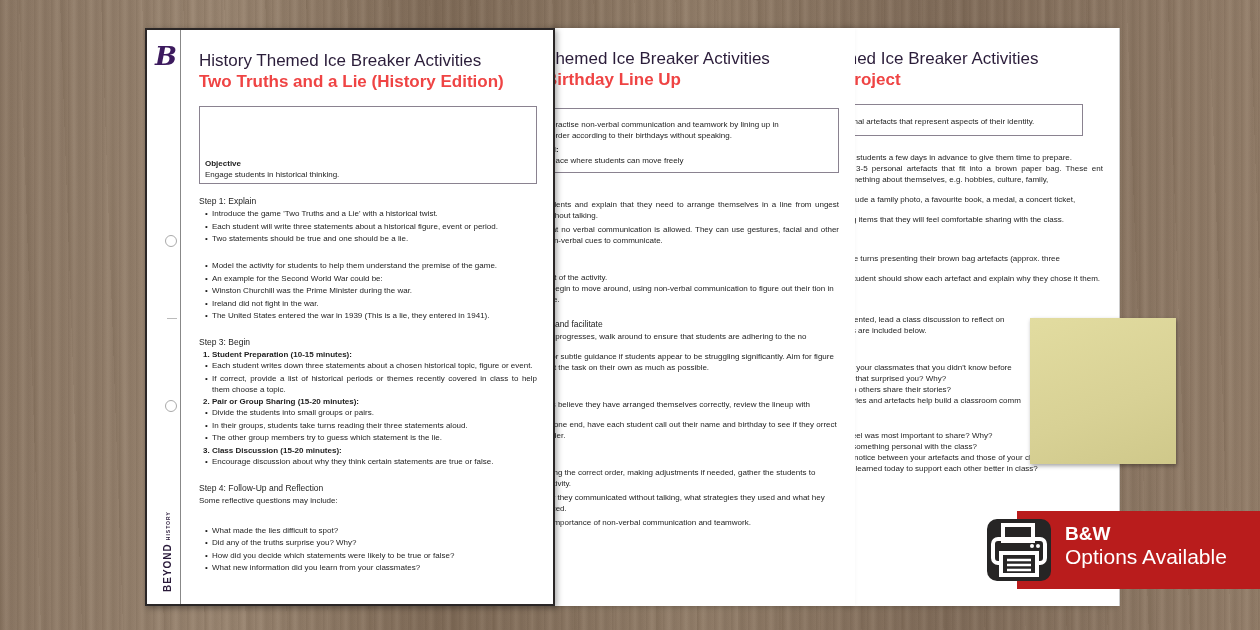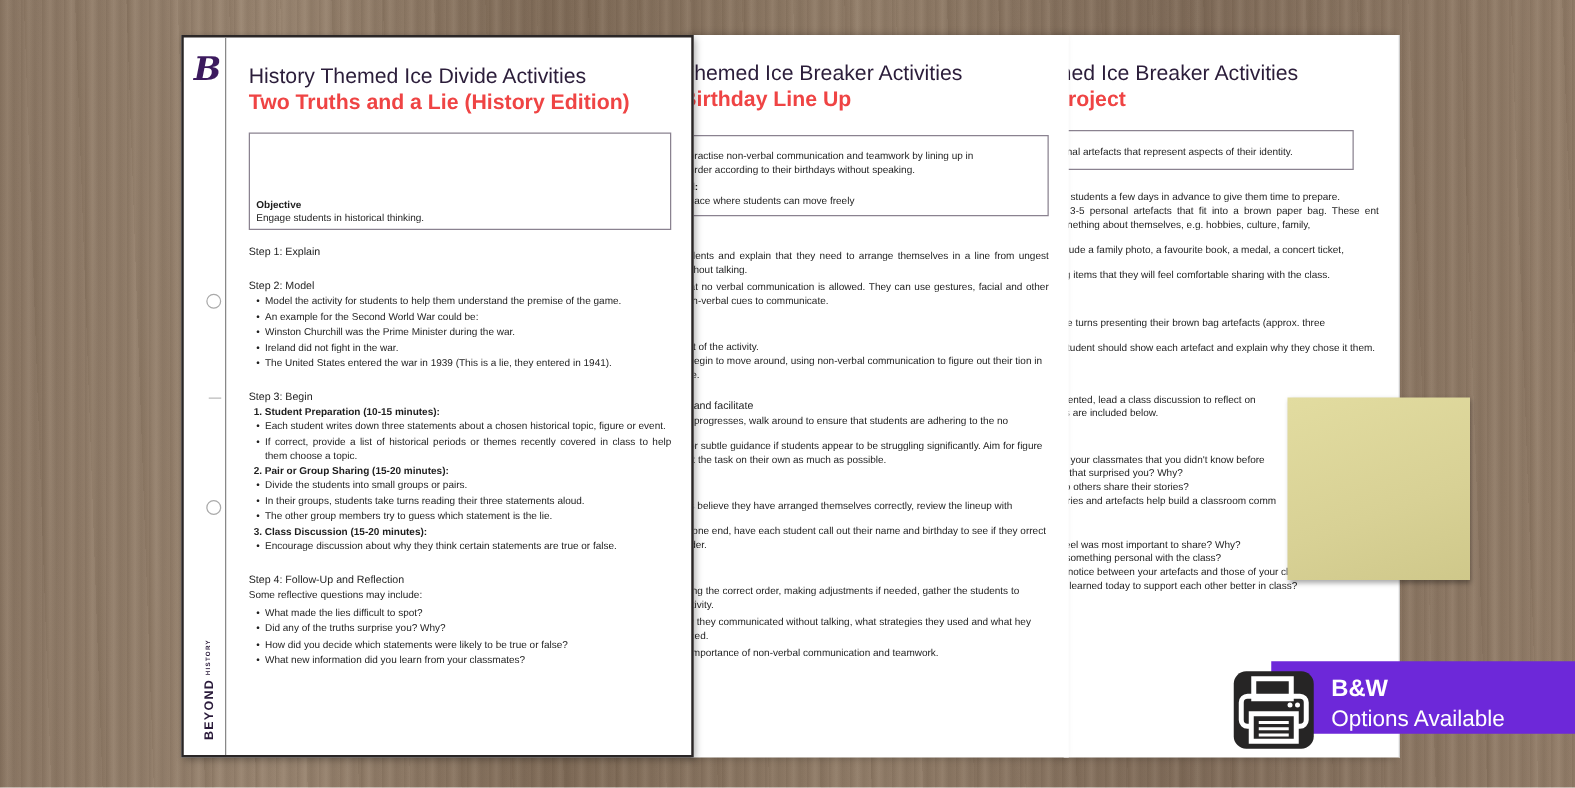--- a/index.html
+++ b/index.html
@@ -47,27 +47,27 @@
   .sec li::before { content: "•"; position: absolute; left: 0; }
   .sec .sub { font-weight: bold; padding-left: 4px; }
   .sec .just { text-align: justify; }
   .gap { height: 9px; }
   .sticky {
     position: absolute; left: 1030px; top: 318px; width: 146px; height: 146px;
     background: linear-gradient(160deg, #e2dca0 0%, #d8d195 60%, #cfc88a 100%);
     box-shadow: 1px 2px 4px rgba(0,0,0,0.35); z-index: 5;
   }
   .bw-banner {
-    position: absolute; left: 1017px; top: 529px; width: 243px; height: 58px;
-    background: #6d28d9; z-index: 6; color: #fff;
+    position: absolute; left: 1017px; top: 511px; width: 243px; height: 78px;
+    background: #b91c1c; z-index: 6; color: #fff;
   }
   .printer { position: absolute; left: -32px; top: 6px; width: 68px; height: 66px; }
   .bw-text { position: absolute; left: 48px; top: 12px; }
   .bw-1 { font-size: 19px; font-weight: bold; line-height: 22px; }
-  .bw-2 { font-size: 18px; line-height: 24px; }
+  .bw-2 { font-size: 21px; line-height: 24px; }
 </style>
 </head>
 <body>
 
 <div class="sheet-stack">
 
   <div class="sheet sheet-3">
     <div class="content">
       <div class="title-top">med Ice Breaker Activities</div>
       <div class="title-main">Project</div>
@@ -148,33 +148,37 @@
 
   <div class="sheet sheet-1">
     <div class="margin-col">
       <div class="logo-b">B</div>
       <div class="hole" style="top:205px"></div>
       <div class="tick" style="top:288px"></div>
       <div class="hole" style="top:370px"></div>
       <div class="brand-vert"><span>BEYOND</span><small>HISTORY</small></div>
     </div>
     <div class="content">
-      <div class="title-top">History Themed Ice Divide Activities</div>
+      <div class="title-top">History Themed Ice Breaker Activities</div>
       <div class="title-main">Two Truths and a Lie (History Edition)</div>
       <div class="objbox">
         <b>Objective</b>
         <span>Engage students in historical thinking.</span>
       </div>
 
       <div class="sec" style="margin-top:12px">
         <h4>Step 1: Explain</h4>
-      </div>
-
-      <div class="sec" style="margin-top:16px">
-        <h4>Step 2: Model</h4>
+        <ul>
+          <li>Introduce the game 'Two Truths and a Lie' with a historical twist.</li>
+          <li>Each student will write three statements about a historical figure, event or period.</li>
+          <li>Two statements should be true and one should be a lie.</li>
+        </ul>
+      </div>
+
+      <div class="sec" style="margin-top:16px">
         <ul>
           <li>Model the activity for students to help them understand the premise of the game.</li>
           <li>An example for the Second World War could be:</li>
           <li>Winston Churchill was the Prime Minister during the war.</li>
           <li>Ireland did not fight in the war.</li>
           <li>The United States entered the war in 1939 (This is a lie, they entered in 1941).</li>
         </ul>
       </div>
 
       <div class="sec" style="margin-top:16px">
@@ -191,21 +195,21 @@
           <li>The other group members try to guess which statement is the lie.</li>
         </ul>
         <div class="sub">3. Class Discussion (15-20 minutes):</div>
         <ul>
           <li>Encourage discussion about why they think certain statements are true or false.</li>
         </ul>
       </div>
 
       <div class="sec" style="margin-top:16px">
         <h4>Step 4: Follow-Up and Reflection</h4>
-        <div style="margin-bottom:4px">Some reflective questions may include:</div>
+        <div style="margin-bottom:19px">Some reflective questions may include:</div>
         <ul>
           <li>What made the lies difficult to spot?</li>
           <li>Did any of the truths surprise you? Why?</li>
           <li>How did you decide which statements were likely to be true or false?</li>
           <li>What new information did you learn from your classmates?</li>
         </ul>
       </div>
     </div>
   </div>
 </div>

